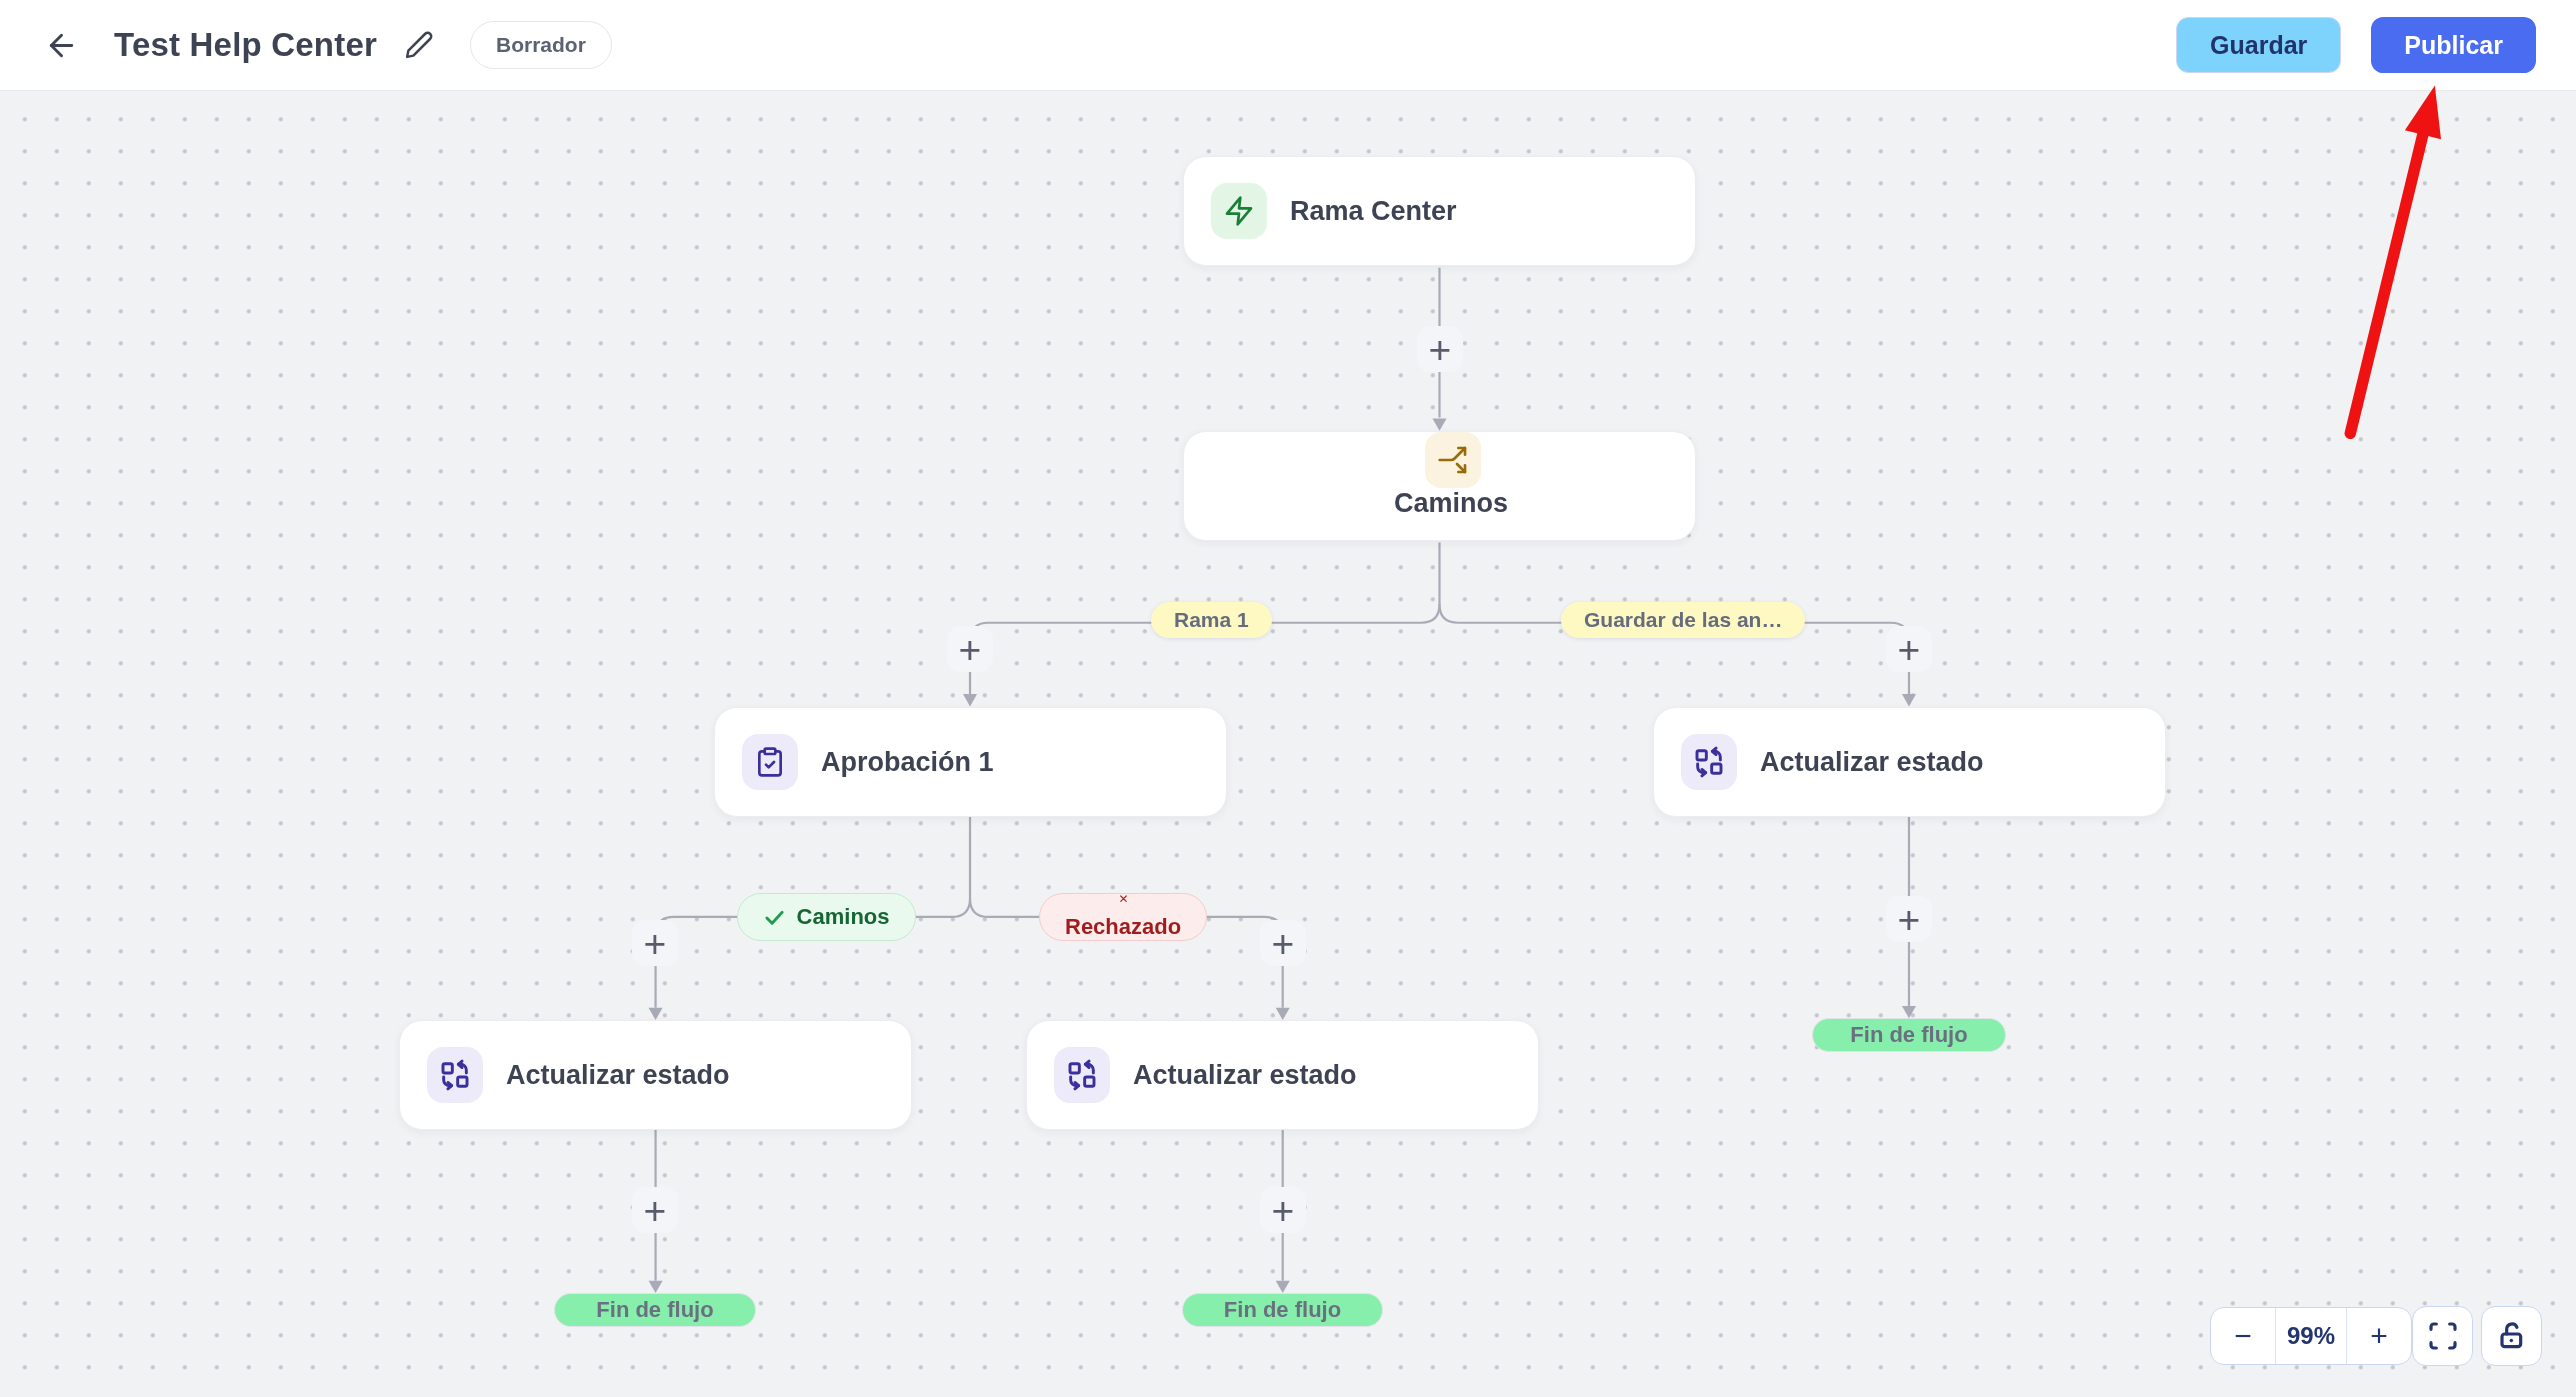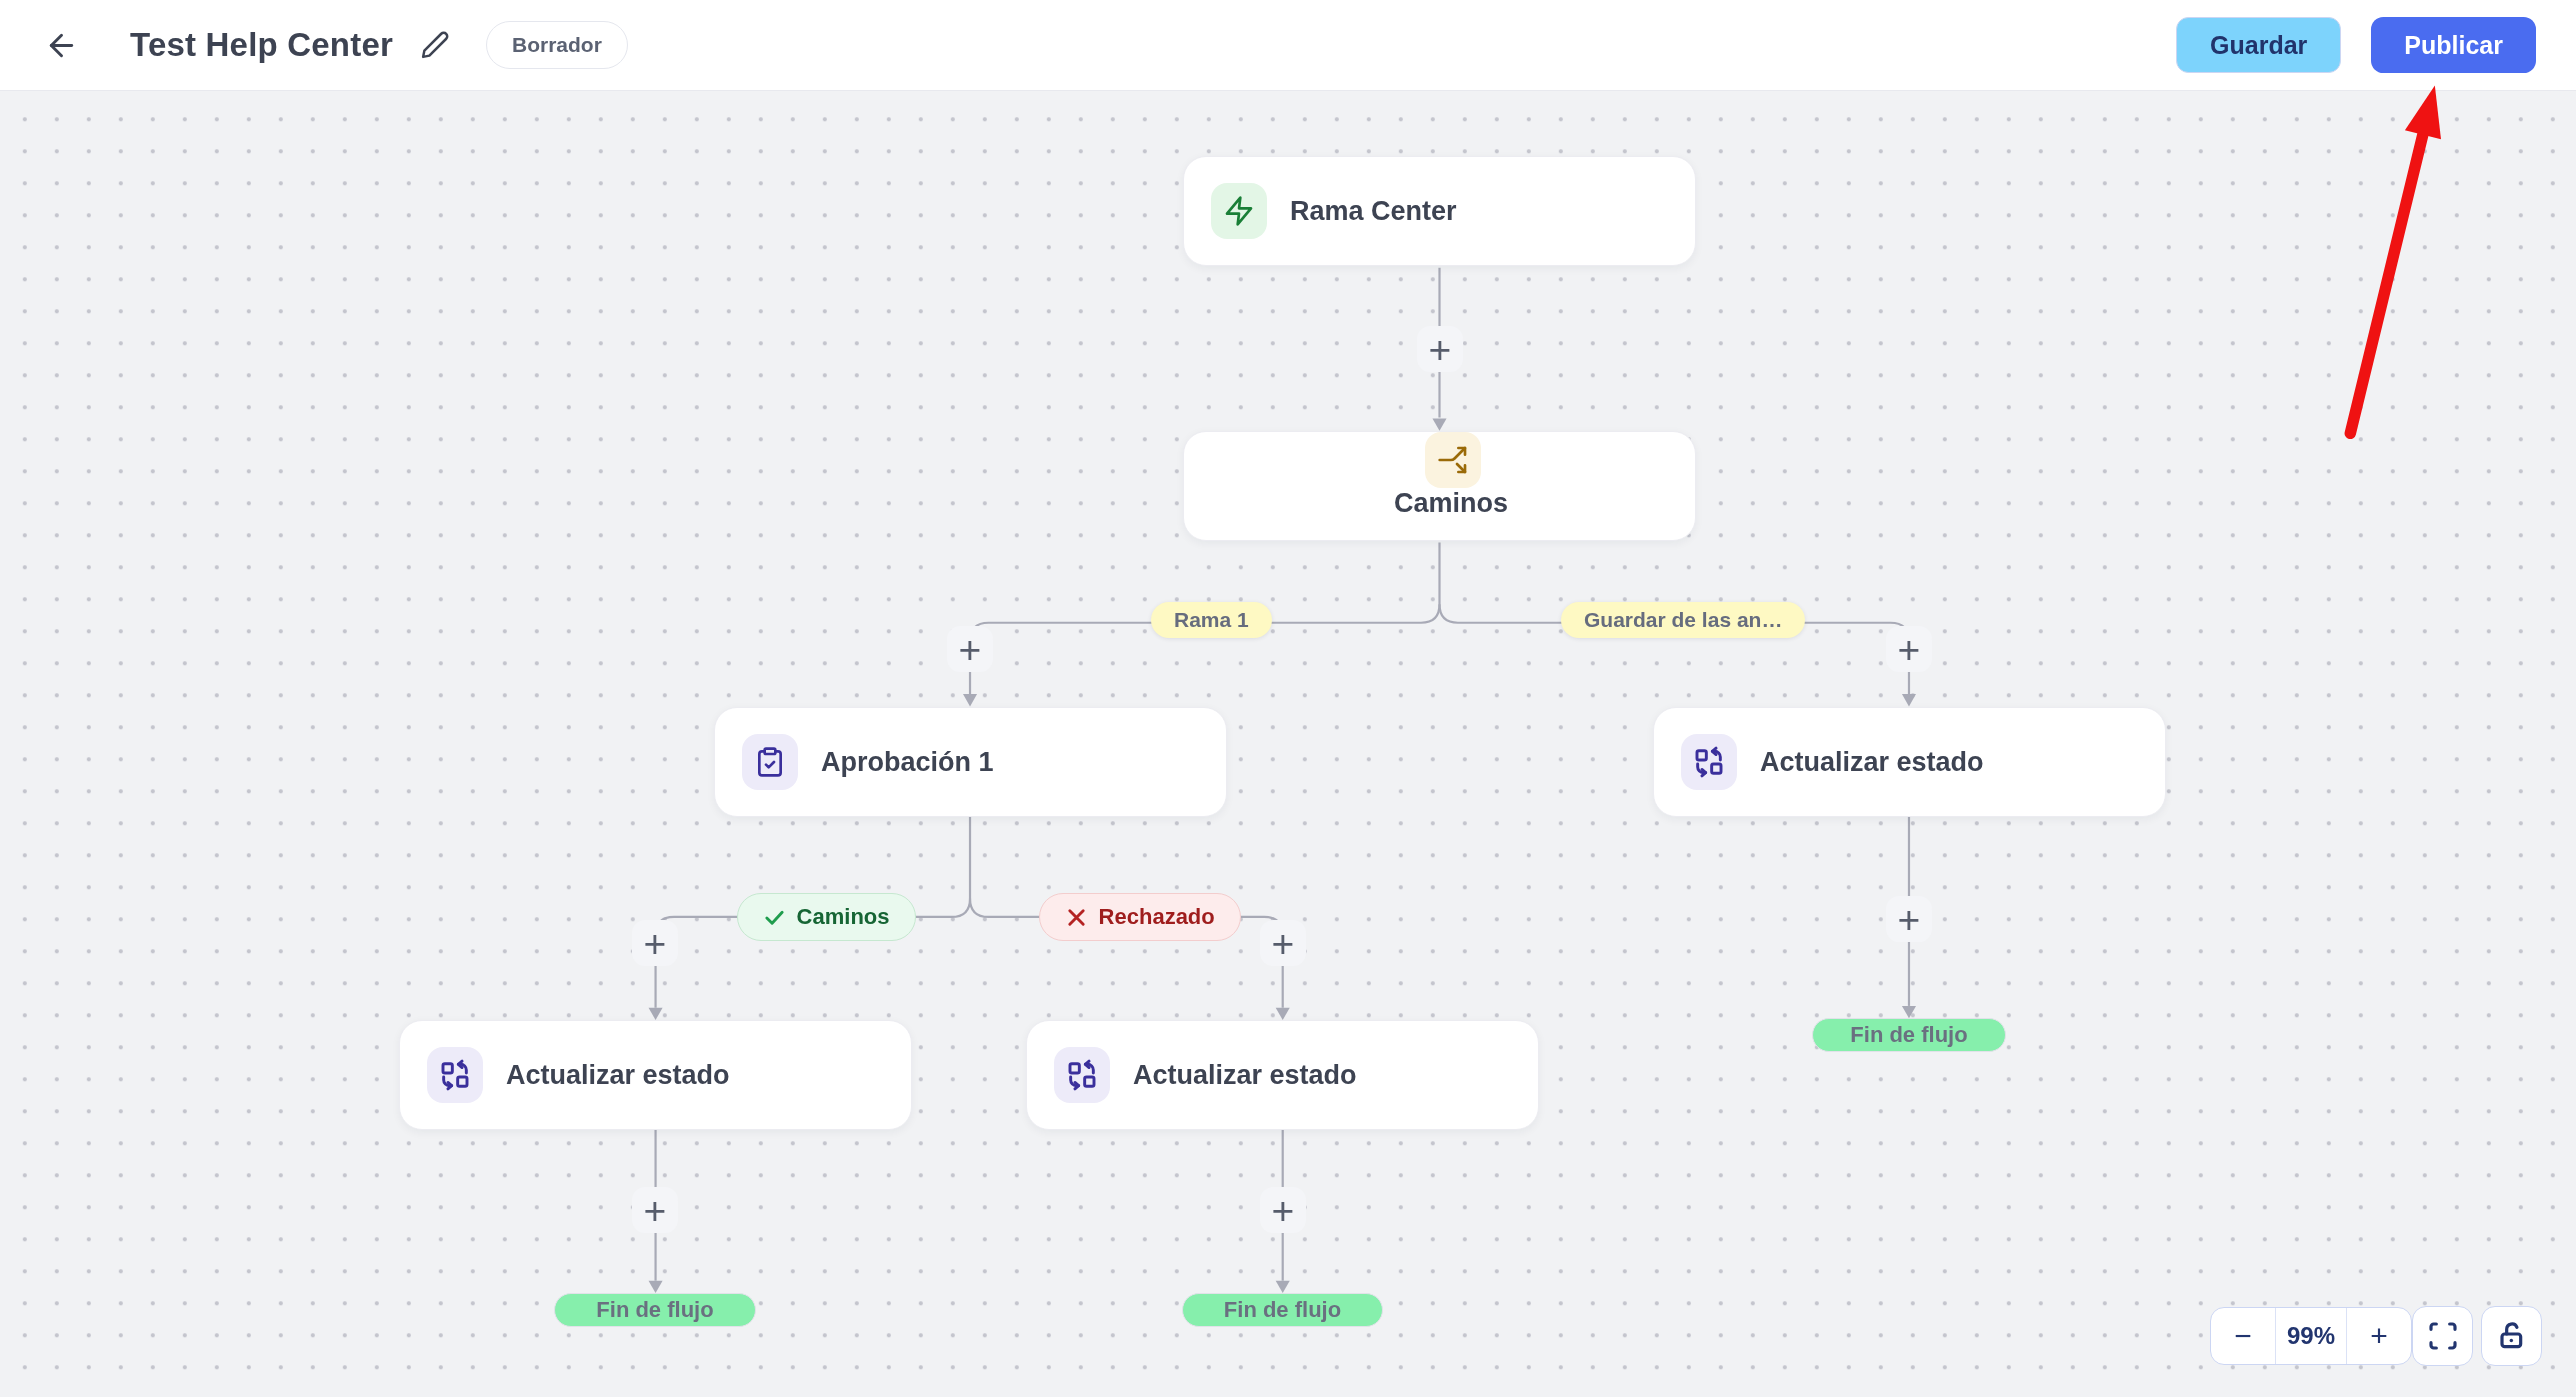--- a/index.html
+++ b/index.html
@@ -12,21 +12,21 @@
   }
 
   
   .topbar {
     position: absolute; top: 0; left: 0; width: 2576px; height: 91px;
     background: #ffffff; border-bottom: 0.9px solid #e8e9ee;
     display: flex; align-items: center; z-index: 5;
   }
   .back-btn { margin-left: 42px; width: 39px; height: 39px; display:flex; align-items:center; justify-content:center; cursor:pointer; background:none; border:none; }
   .back-btn svg { width: 35px; height: 35px; }
-  .page-title { margin-left: 49px; font-size: 33px; font-weight: 700; color: #3d4352; letter-spacing: 0.2px; }
+  .page-title { margin-left: 33px; font-size: 33px; font-weight: 700; color: #3d4352; letter-spacing: 0.2px; }
   .edit-btn { margin-left: 25px; width: 35px; height: 35px; display:flex; align-items:center; justify-content:center; background:none; border:none; cursor:pointer; }
   .edit-btn svg { width: 30px; height: 30px; }
   .status-badge {
     margin-left: 33px; height: 48px; padding: 0 25px;
     border: 1.8px solid #e5e7ee; border-radius: 25px;
     display: flex; align-items: center;
     font-size: 21px; font-weight: 700; color: #5b6273; background: #fff;
   }
   .topbar-actions { margin-left: auto; margin-right: 40px; display: flex; gap: 30px; }
   .btn { height: 56px; border-radius: 12.3px; font-size: 25px; font-weight: 700; padding: 0 33px; cursor: pointer; display:flex; align-items:center; }
@@ -67,21 +67,21 @@
   }
 
   
   .pill {
     position: absolute; z-index: 2; border-radius: 25px;
     display: flex; align-items: center; justify-content: center;
     font-weight: 700; white-space: nowrap;
   }
   .pill-neutral { background: #fef9c3; color: #666c7e; font-size: 21px; box-shadow: 0 0.9px 4.4px rgba(25,30,60,.10); padding: 0 23px; height: 36px; }
   .pill-approved { background: #e9f9ee; border: 1.8px solid #c6e8d0; color: #166534; font-size: 22px; height: 48px; padding: 0 25px; gap: 10.6px; }
-  .pill-rejected { background: #fdecec; border: 1.8px solid #f3cdcd; color: #9f1d1d; font-size: 22px; height: 48px; padding: 0 25px; gap: 10.6px; }
+  .pill-rejected { background: #fdecec; border: 1.8px solid #f3cdcd; color: #9f1d1d; font-size: 22px; height: 48px; padding: 0 25px; gap: 10.6px; flex-direction: column; }
   .pill svg { width: 23px; height: 23px; }
   .pill-end { background: #86efac; border: 0.9px solid #e1e2e9; color: #6a7080; font-size: 22px; height: 34px; }
 
   
   .zoom-group {
     position: absolute; left: 2210px; top: 1307px; height: 58px;
     background: #ffffff; border: 1.8px solid #ccd6f3; border-radius: 14px;
     display: flex; z-index: 3; overflow: hidden;
   }
   .zseg { display:flex; align-items:center; justify-content:center; color:#22356f; cursor:pointer; background:none; border:none; }

